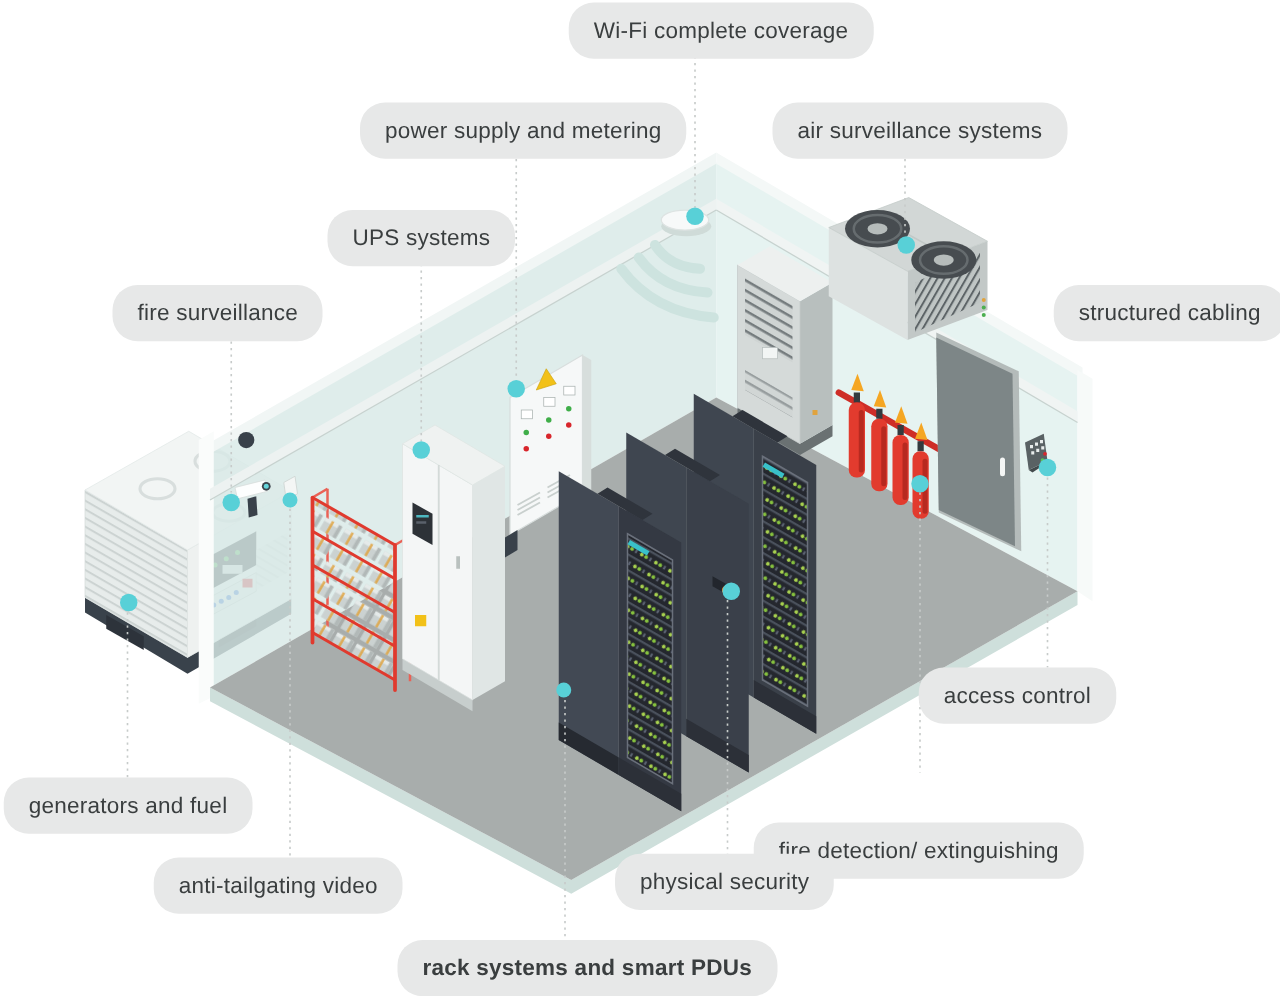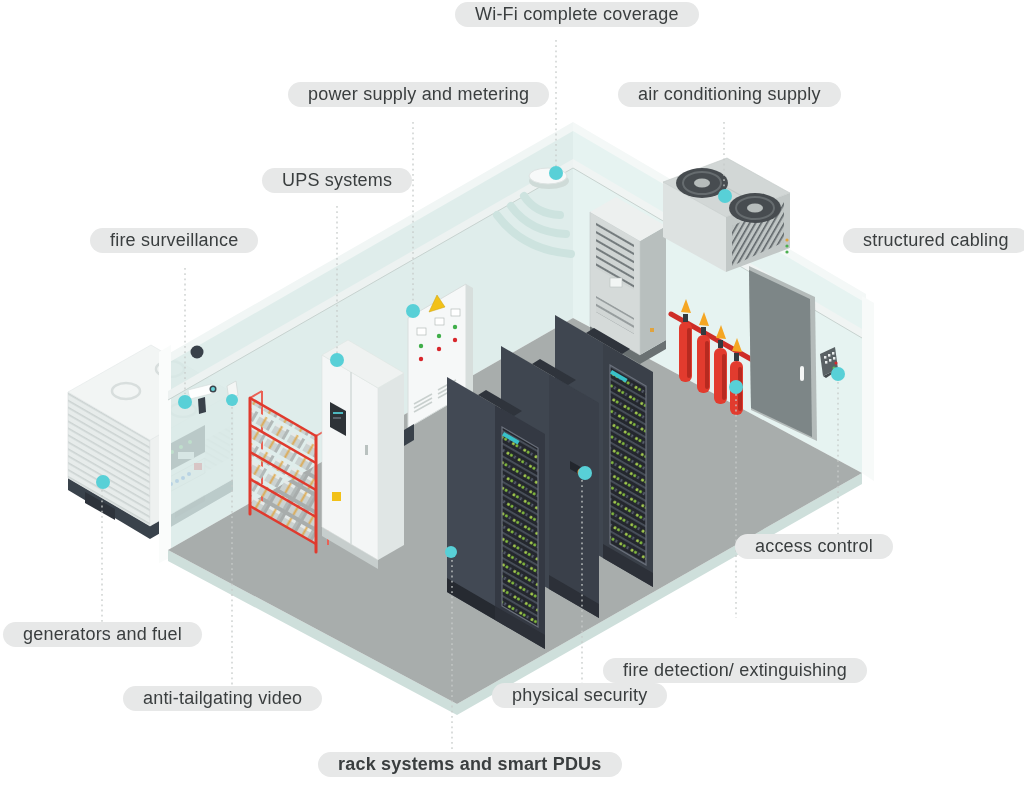--- a/index.html
+++ b/index.html
@@ -4,21 +4,21 @@
 <style>
   :root{
     --label-bg:#e7e8e8; --label-text:#3a3e3f; --dot:#58d0d7; --connector:#c7cbca;
     --floor:#a8adac; --wall-left:#d8e9e6; --wall-right:#e2f1ee; --accent-red:#e23b2e;
   }
   html,body{margin:0;padding:0;background:#fff;}
   .stage{position:relative;width:1024px;height:797px;background:#fff;overflow:hidden;
          font-family:"Liberation Sans", sans-serif;}
   .scene{position:absolute;left:0;top:0;}
   .pill{position:absolute;background:var(--label-bg);color:var(--label-text);
-        font-size:18px;line-height:21px;padding:2px 20px;border-radius:20px;
+        font-size:18px;line-height:21px;padding:12px 20px;border-radius:20px;
         white-space:nowrap;letter-spacing:.2px;}
   .wallL{fill:var(--wall-left);fill-opacity:.82;}
   .wallR{fill:var(--wall-right);fill-opacity:.85;}
   .floor{fill:var(--floor);}
   .dotline{stroke:var(--connector);stroke-width:1.3;stroke-dasharray:1.8 3.4;fill:none;}
   .hotspot{fill:var(--dot);}
 </style>
 </head>
 <body>
 
@@ -317,21 +317,21 @@
   <circle class="hotspot" cx="736" cy="387" r="7"></circle>
   <circle class="hotspot" cx="838" cy="374" r="7"></circle>
   <circle class="hotspot" cx="585" cy="473" r="7"></circle>
   <circle class="hotspot" cx="451" cy="552" r="6"></circle>
 </g>
 </svg>
 
 <div>
   <div class="pill" style="left:455px;top:2px;">Wi-Fi complete coverage</div>
   <div class="pill" style="left:288px;top:82px;">power supply and metering</div>
-  <div class="pill" style="left:618px;top:82px;">air conditioning supply</div>
+  <div class="pill" style="left:618px;top:82px;">air surveillance systems</div>
   <div class="pill" style="left:262px;top:168px;">UPS systems</div>
   <div class="pill" style="left:90px;top:228px;">fire surveillance</div>
   <div class="pill" style="left:843px;top:228px;">structured cabling</div>
   <div class="pill" style="left:735px;top:534px;">access control</div>
   <div class="pill" style="left:603px;top:618px;margin-top:40px;">fire detection/ extinguishing</div>
   <div class="pill" style="left:3px;top:622px;">generators and fuel</div>
   <div class="pill" style="left:123px;top:686px;">anti-tailgating video</div>
   <div class="pill" style="left:492px;top:683px;">physical security</div>
   <div class="pill" style="left:318px;top:752px;font-weight:bold;">rack systems and smart PDUs</div>
 </div>

